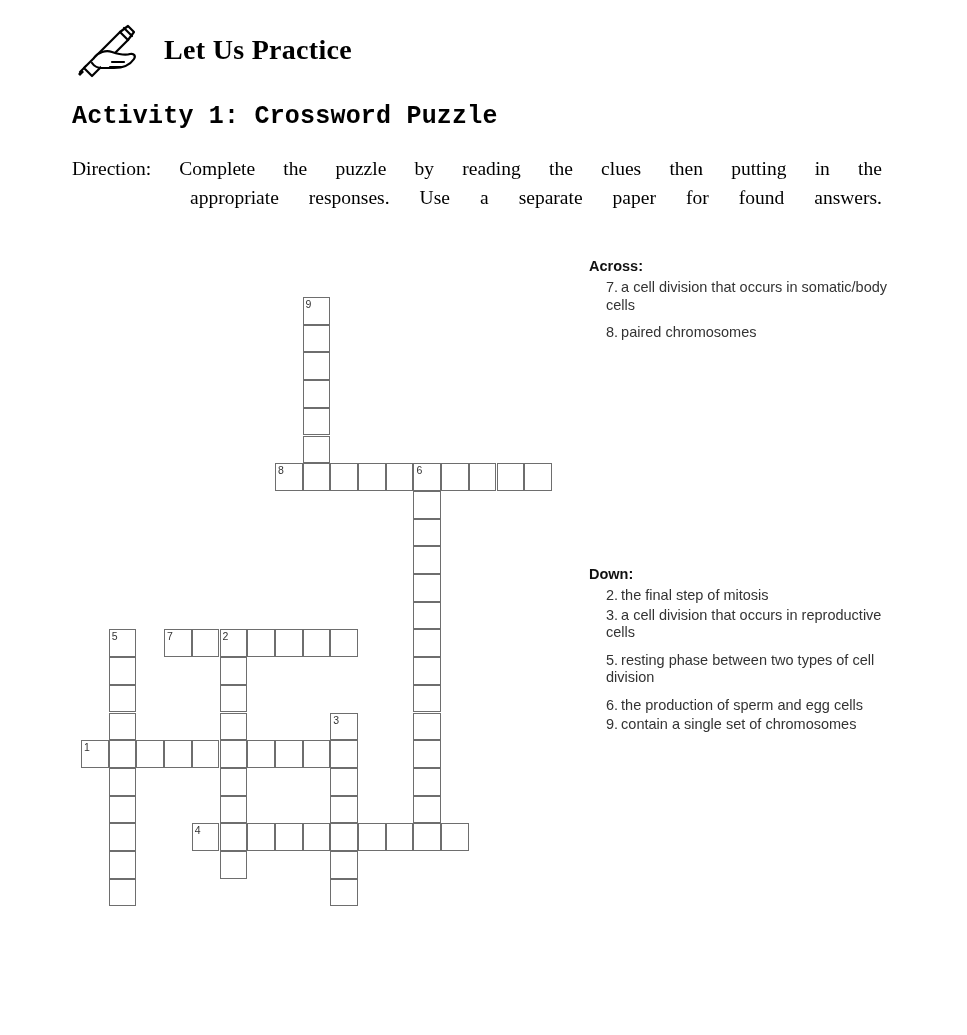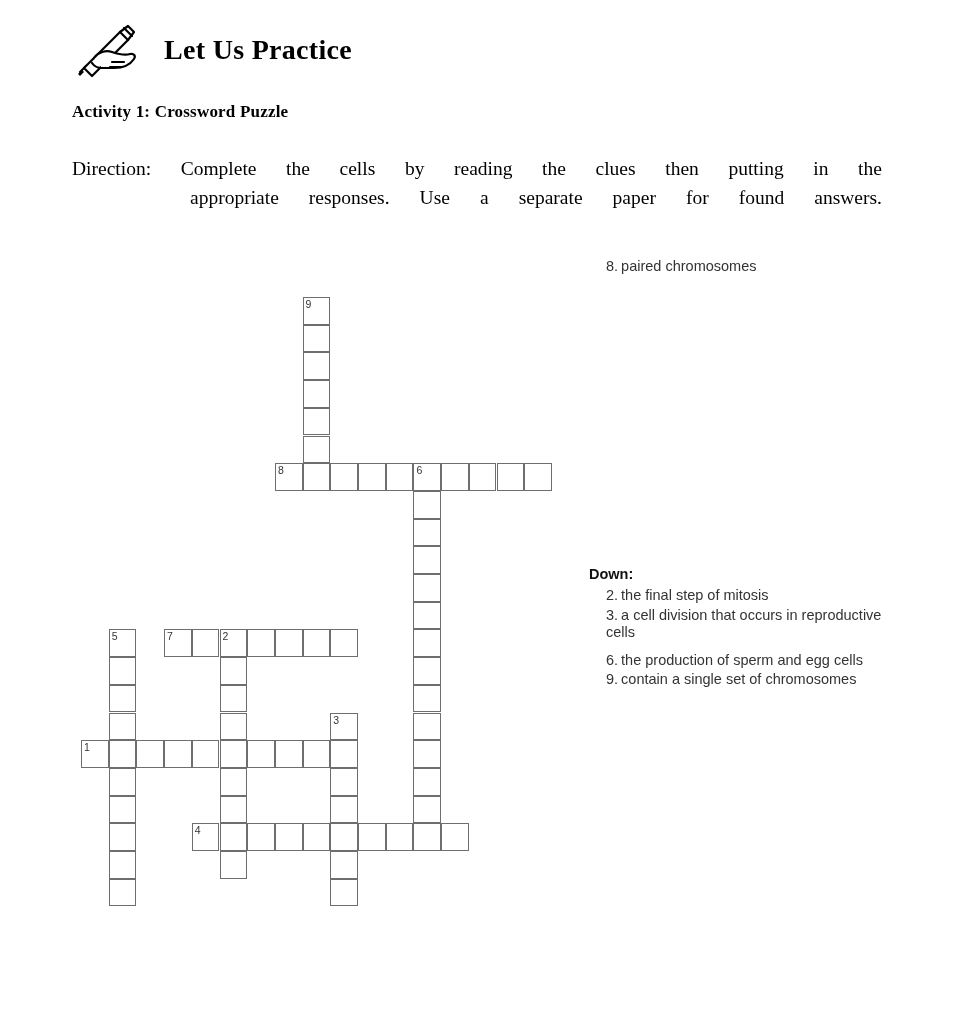--- a/index.html
+++ b/index.html
@@ -36,23 +36,23 @@
     font-weight: bold;
     font-size: 28px;
     letter-spacing: 0.3px;
     white-space: nowrap;
   }
 
   .activity-title {
     position: absolute;
     left: 72px;
     top: 102px;
-    font-family: Liberation Serif, serif;
+    font-family: Liberation Mono, monospace;
     font-weight: bold;
-    font-size: 17px;
+    font-size: 25px;
     letter-spacing: 0.2px;
   }
 
   .direction-block {
     position: absolute;
     left: 72px;
     top: 155px;
     width: 810px;
     font-size: 19.5px;
     line-height: 28px;
@@ -152,21 +152,21 @@
   <span class="header-title">Let Us Practice</span>
 </div>
 
 <div class="activity-title">Activity 1: Crossword Puzzle</div>
 
 <div class="direction-block">
   <div class="direction-line1">
     <span>Direction:</span>
     <span>Complete</span>
     <span>the</span>
-    <span>cells</span>
+    <span>puzzle</span>
     <span>by</span>
     <span>reading</span>
     <span>the</span>
     <span>clues</span>
     <span>then</span>
     <span>putting</span>
     <span>in</span>
     <span>the</span>
   </div>
   <div class="direction-line2">
@@ -265,36 +265,43 @@
     <div class="cw-num" style="left: 335.4px; top: 167.2px;">6</div>
     <div class="cw-num" style="left: 30.7px; top: 333.4px;">5</div>
     <div class="cw-num" style="left: 86.1px; top: 333.4px;">7</div>
     <div class="cw-num" style="left: 141.5px; top: 333.4px;">2</div>
     <div class="cw-num" style="left: 252.3px; top: 416.5px;">3</div>
     <div class="cw-num" style="left: 3px; top: 444.2px;">1</div>
     <div class="cw-num" style="left: 113.8px; top: 527.3px;">4</div>
   </div>
 
 <div class="clues" id="clues-across">
+  <div class="clues-heading">Across:</div>
   <ul class="clue-list">
+    <li class="clue-item">
+      <span class="clue-num">7.</span><span>a cell division that occurs in somatic/body cells</span>
+    </li>
     <li class="clue-item">
       <span class="clue-num">8.</span><span>paired chromosomes</span>
     </li>
   </ul>
 </div>
 
 <div class="clues" id="clues-down">
   <div class="clues-heading">Down:</div>
   <ul class="clue-list">
     <li class="clue-item tight">
       <span class="clue-num">2.</span><span>the final step of mitosis</span>
     </li>
     <li class="clue-item">
       <span class="clue-num">3.</span><span>a cell division that occurs in reproductive cells</span>
     </li>
+    <li class="clue-item">
+      <span class="clue-num">5.</span><span>resting phase between two types of cell division</span>
+    </li>
     <li class="clue-item tight">
       <span class="clue-num">6.</span><span>the production of sperm and egg cells</span>
     </li>
     <li class="clue-item">
       <span class="clue-num">9.</span><span>contain a single set of chromosomes</span>
     </li>
   </ul>
 </div>
 
 </body></html>

